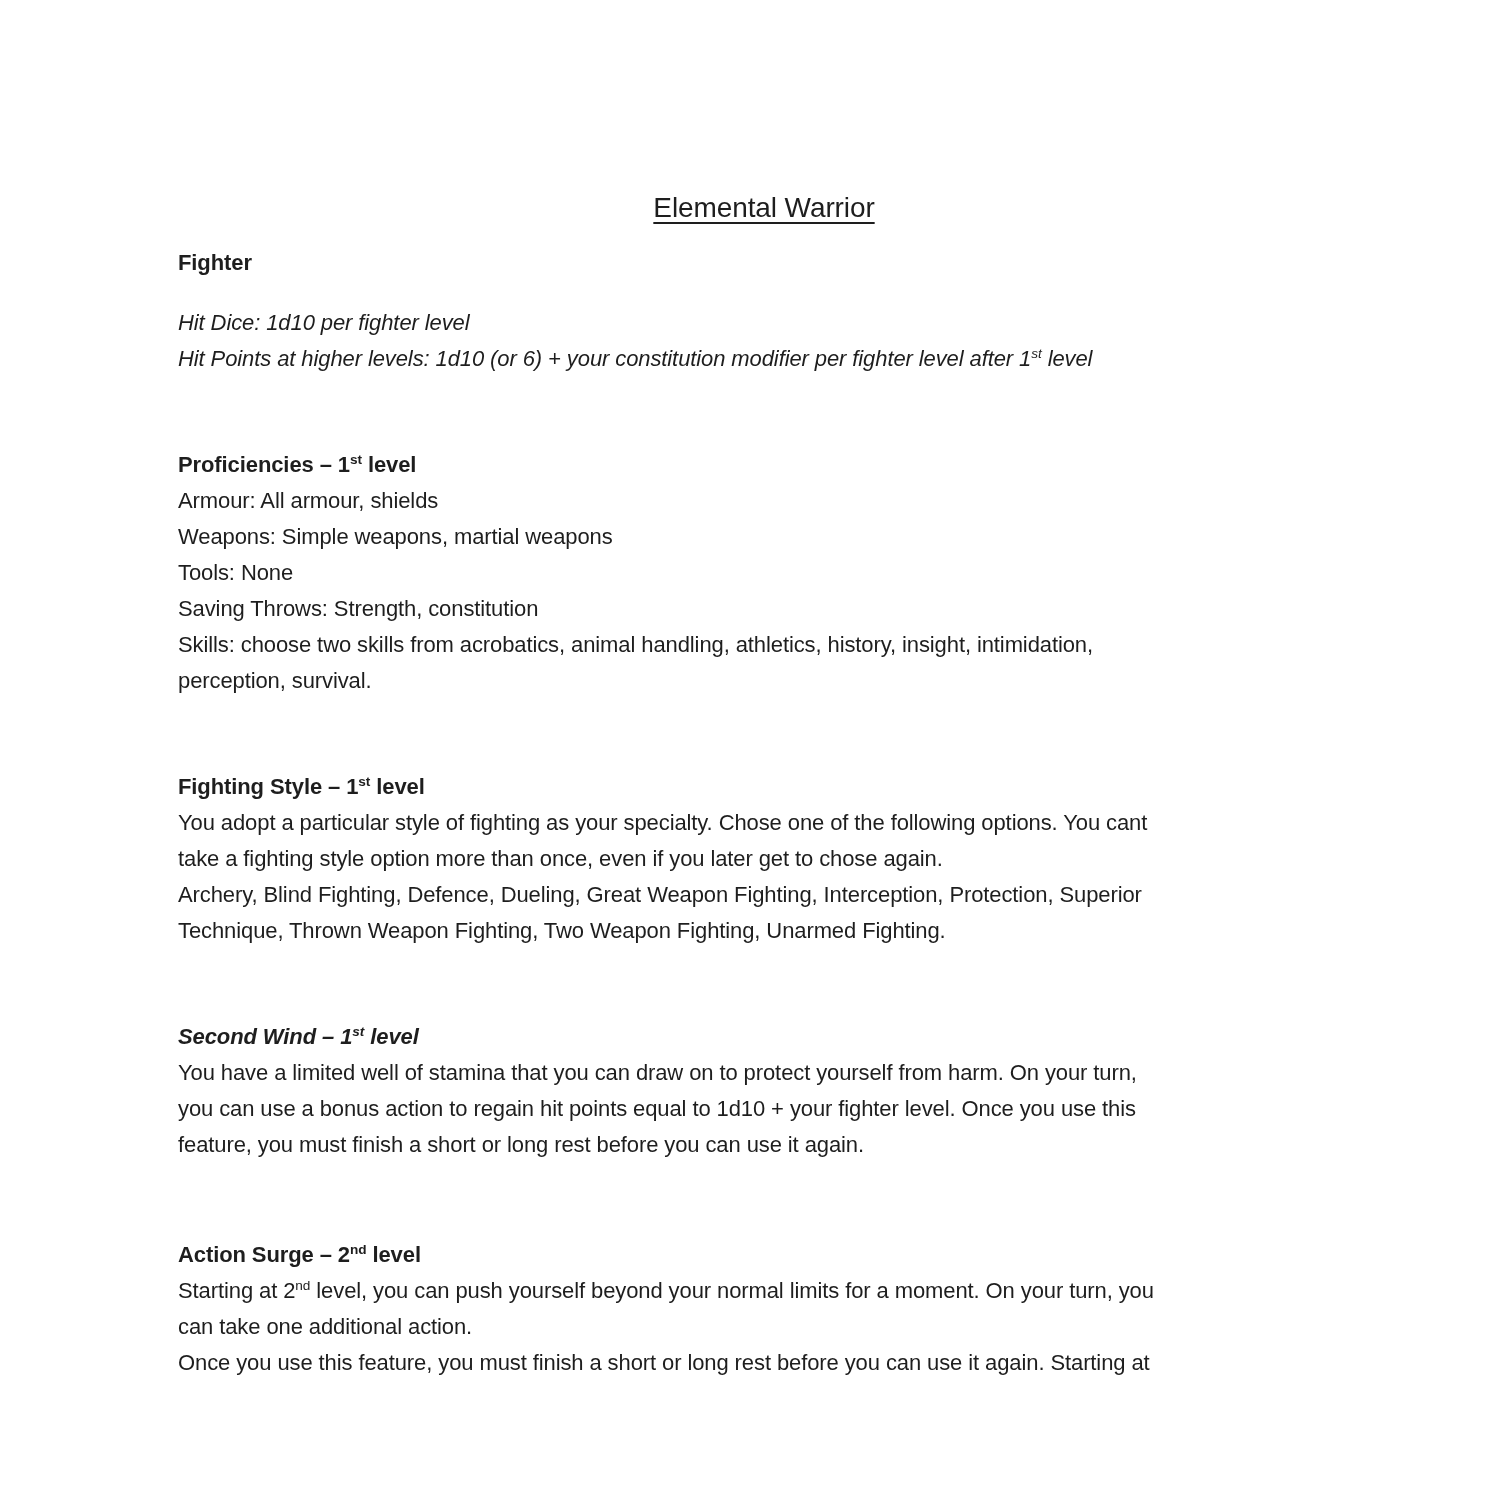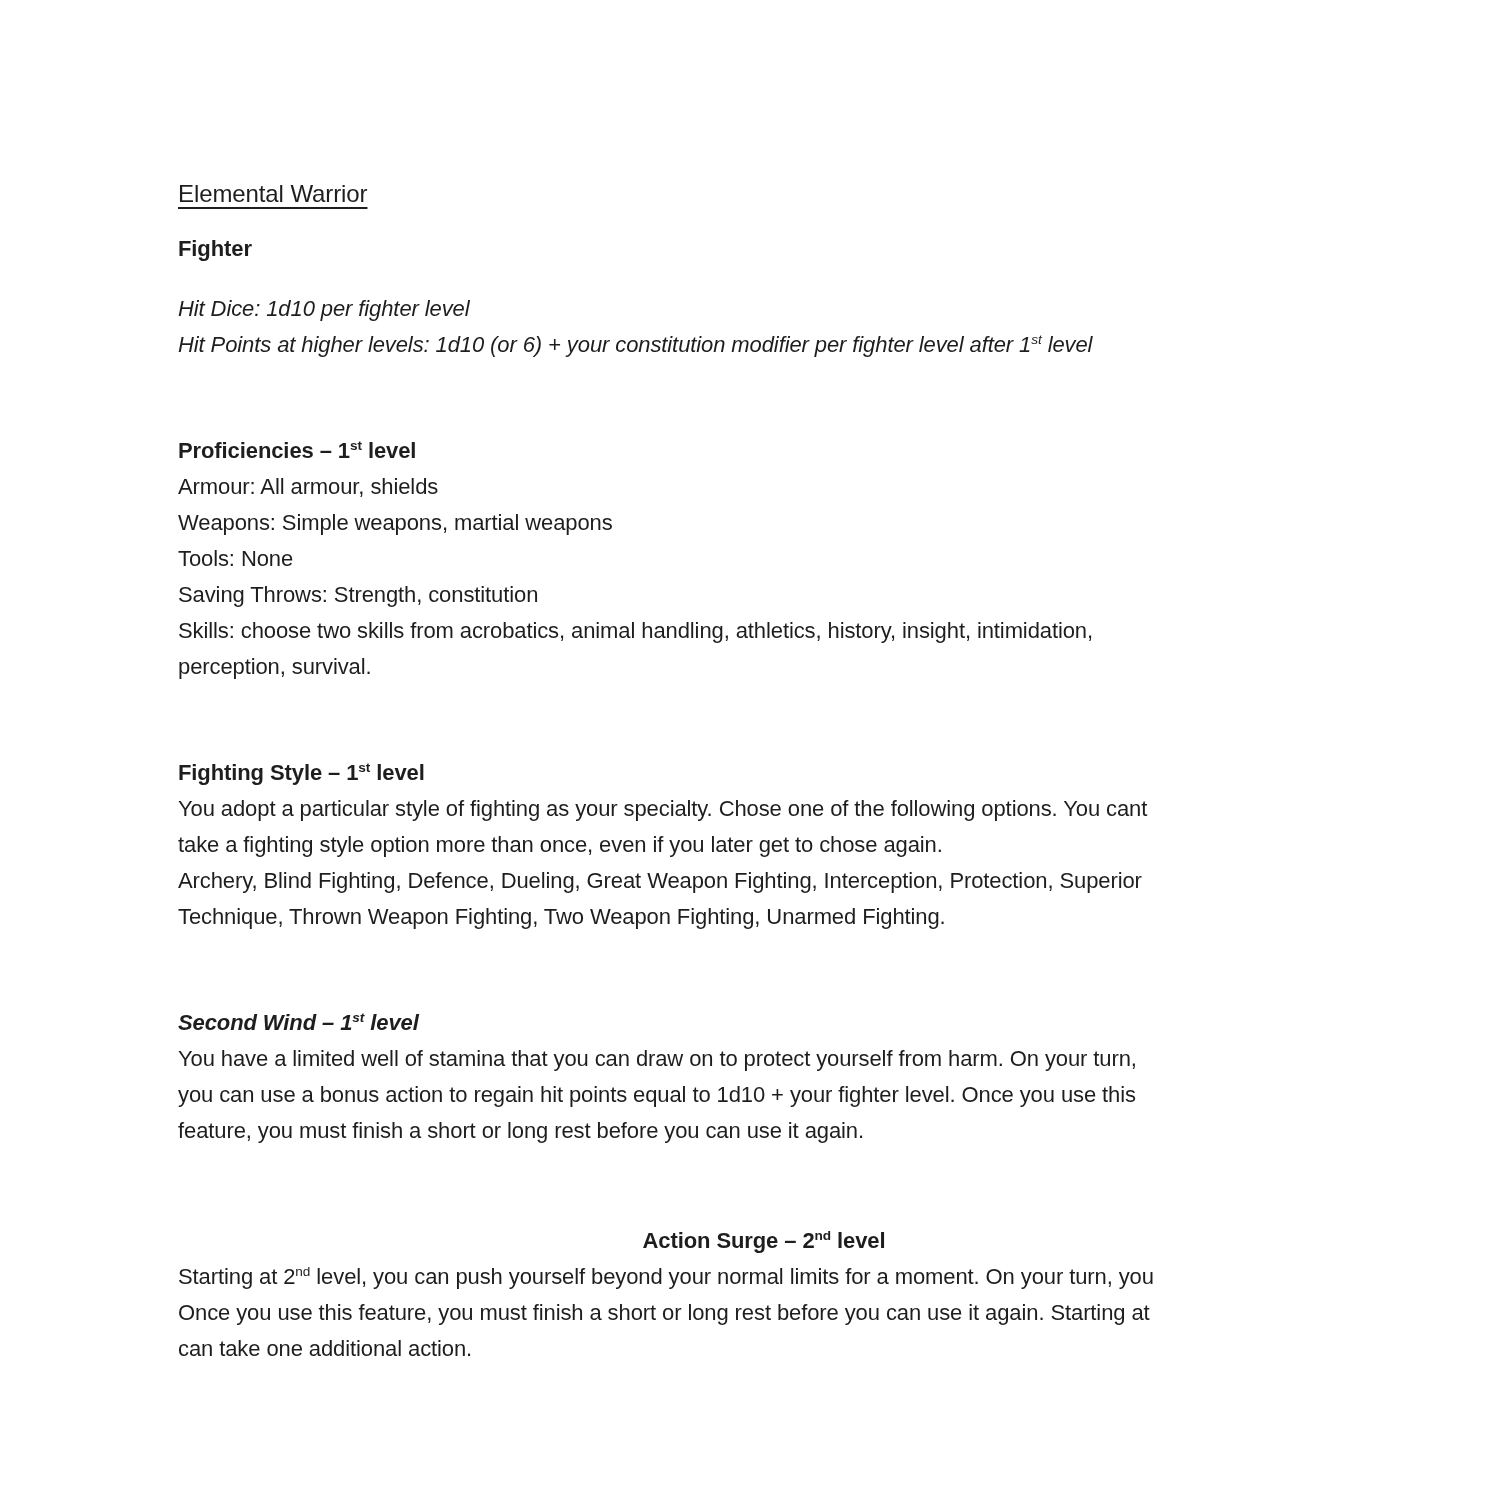--- a/index.html
+++ b/index.html
@@ -12,24 +12,25 @@
     position: relative;
     width: 1500px;
     height: 1500px;
     background: #ffffff;
     overflow: hidden;
   }
   .content {
     padding: 176px 150px 0 178px;
   }
   .doc-title {
-    text-align: left;
-    font-size: 24px;
+    text-align: center;
+    font-size: 28px;
     line-height: 36px;
     letter-spacing: -0.1px;
+    margin-top: 14px;
   }
   .doc-title .u {
     text-decoration: underline;
     text-decoration-thickness: 2px;
     text-underline-offset: 5px;
   }
   .h {
     font-weight: 700;
     font-size: 22px;
     line-height: 36px;
@@ -45,21 +46,21 @@
   .sup {
     vertical-align: super;
     font-size: 0.62em;
     line-height: 0;
   }
   .mt-class   { margin-top: 19px; }
   .mt-basics  { margin-top: 24px; font-style: italic; }
   .mt-prof    { margin-top: 70px; }
   .mt-fs      { margin-top: 70px; }
   .mt-sw      { margin-top: 70px; font-style: italic; }
-  .mt-as      { margin-top: 74px; text-align: center; }
+  .mt-as      { margin-top: 74px; }
 </style>
 </head>
 <body>
 
 <div class="page">
   <div class="content">
 
     <div class="doc-title">
       <span class="u">Elemental Warrior</span>
     </div>
@@ -99,19 +100,19 @@
           <div class="line"><span>You have a limited well of stamina that you can draw on to protect yourself from harm. On your turn,</span></div>
           <div class="line"><span>you can use a bonus action to regain hit points equal to 1d10 + your fighter level. Once you use this</span></div>
           <div class="line"><span>feature, you must finish a short or long rest before you can use it again.</span></div>
         </div>
     </div>
 
     <div>
       <div class="h mt-as"><span>Action Surge – 2</span><span class="sup">nd</span><span> level</span></div>
       <div>
           <div class="line"><span>Starting at 2</span><span class="sup">nd</span><span> level, you can push yourself beyond your normal limits for a moment. On your turn, you</span></div>
+          <div class="line"><span>can take one additional action.</span></div>
           <div class="line"><span>Once you use this feature, you must finish a short or long rest before you can use it again. Starting at</span></div>
-          <div class="line"><span>can take one additional action.</span></div>
         </div>
     </div>
 
   </div>
 </div>
 
 </body></html>

